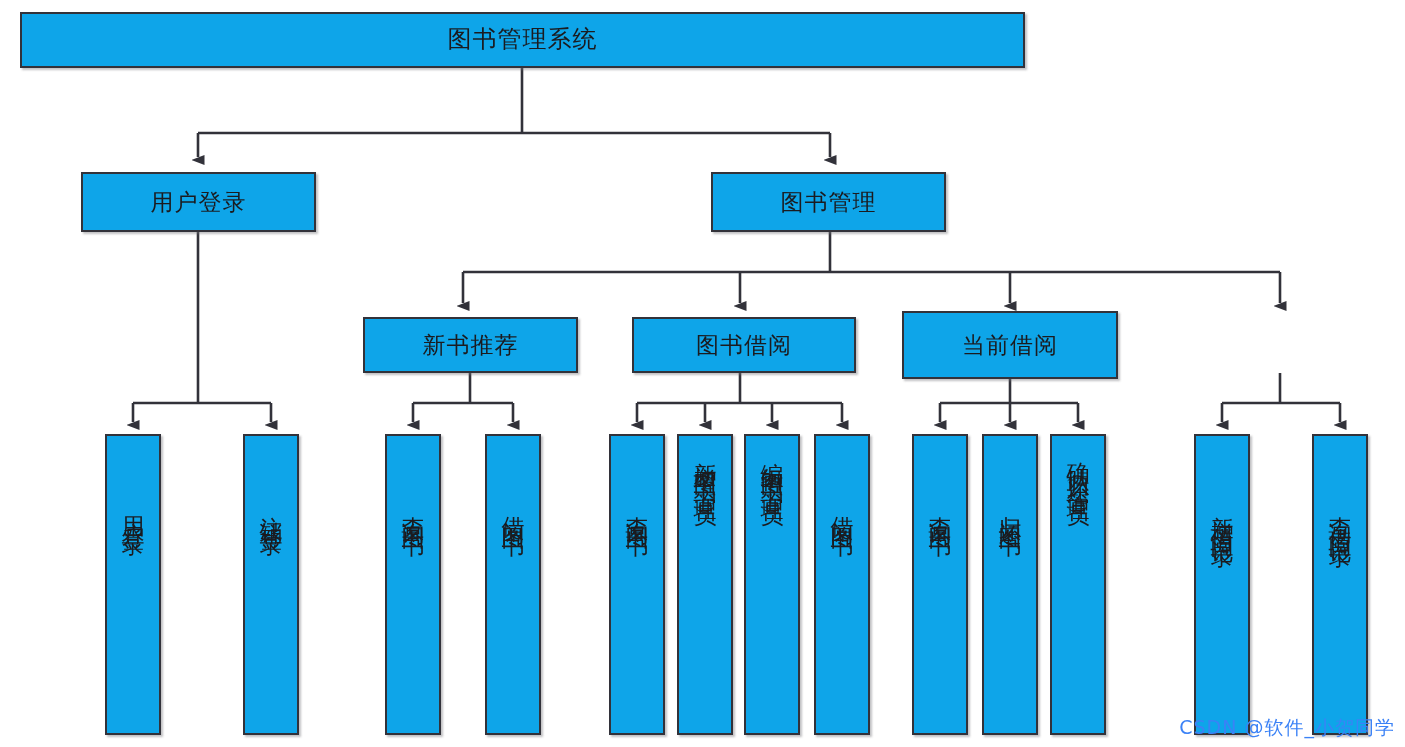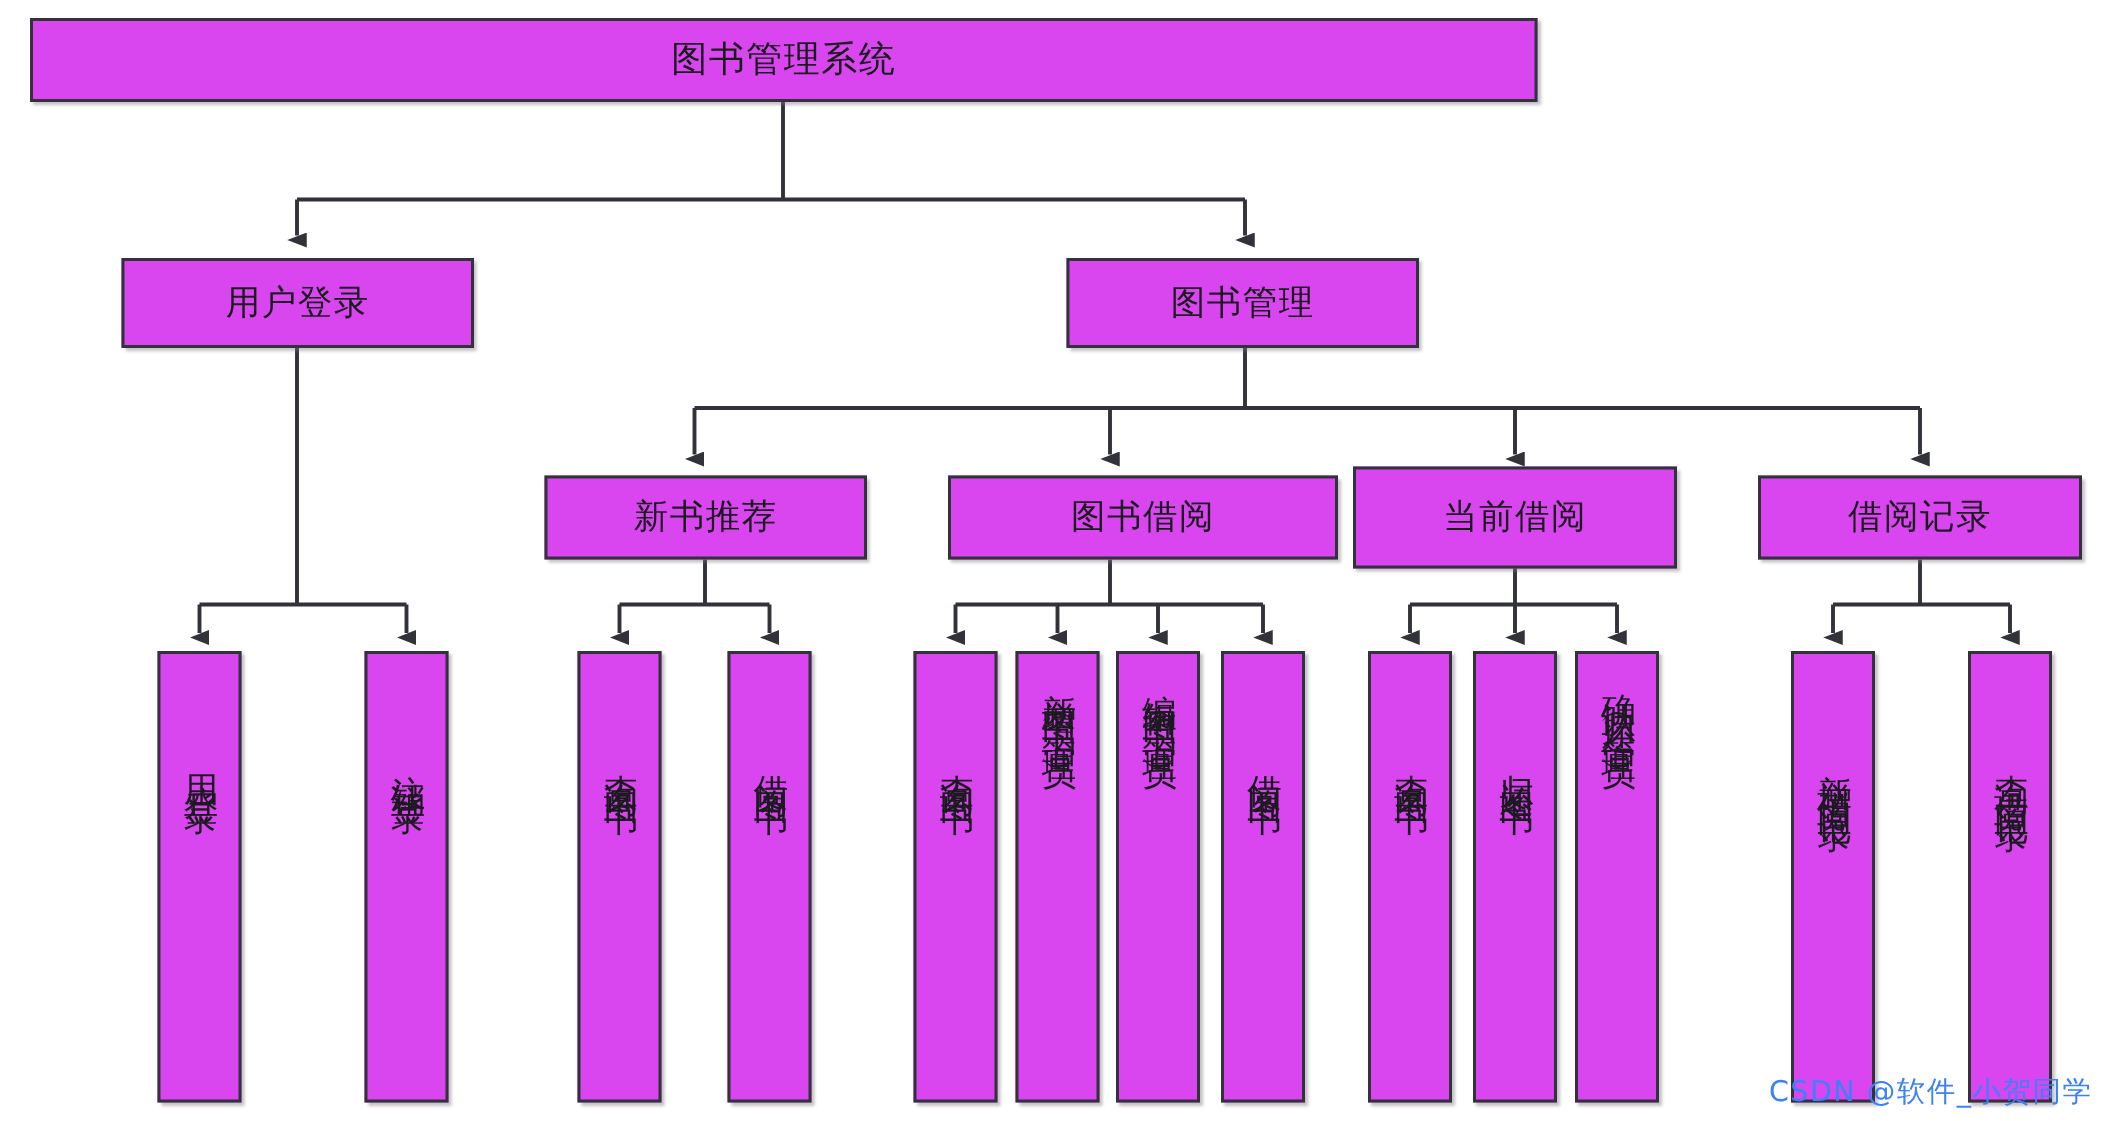--- a/index.html
+++ b/index.html
@@ -14,21 +14,21 @@
   #canvas{
     position:absolute;left:0;top:0;width:1405px;height:747px;
   }
   svg.edges{
     position:absolute;left:0;top:0;width:1405px;height:747px;
     pointer-events:none;
   }
   .node{
     position:absolute;
     box-sizing:border-box;
-    background:#d946ef;
+    background:#0ea5e9;
     border:2.5px solid #32323a;
     box-shadow:2px 2px 2px rgba(120,120,125,0.45);
     display:flex;
     align-items:center;
     justify-content:center;
     color:#1b1b1f;
     z-index:2;
   }
   .node .label{
     font-size:23px;
@@ -135,31 +135,28 @@
   </div>
 
   <div class="node lvl2" style="left:711px;top:172px;width:235px;height:60px;text-align:center;">
     <span class="label">图书管理</span>
   </div>
 
   <div class="node lvl3" style="left:363px;top:317px;width:215px;height:56px;">
     <span class="label">新书推荐</span>
   </div>
 
-  <div class="node lvl3" style="left:632px;top:317px;width:260px;height:56px;">
+  <div class="node lvl3" style="left:632px;top:317px;width:224px;height:56px;">
     <span class="label">图书借阅</span>
   </div>
 
   <div class="node lvl3" style="left:902px;top:311px;width:216px;height:68px;">
     <span class="label">当前借阅</span>
   </div>
 
-  <div class="node lvl3" style="left:1172px;top:317px;width:216px;height:56px;">
-    <span class="label">借阅记录</span>
-  </div>
 
   <div class="node leaf mid" style="left:105px;top:434px;width:56px;height:301px;">
     <span class="label">用户登录</span>
   </div>
   <div class="node leaf mid" style="left:243px;top:434px;width:56px;height:301px;">
     <span class="label">注销登录</span>
   </div>
 
   <div class="node leaf mid" style="left:385px;top:434px;width:56px;height:301px;">
     <span class="label">查询图书</span>

